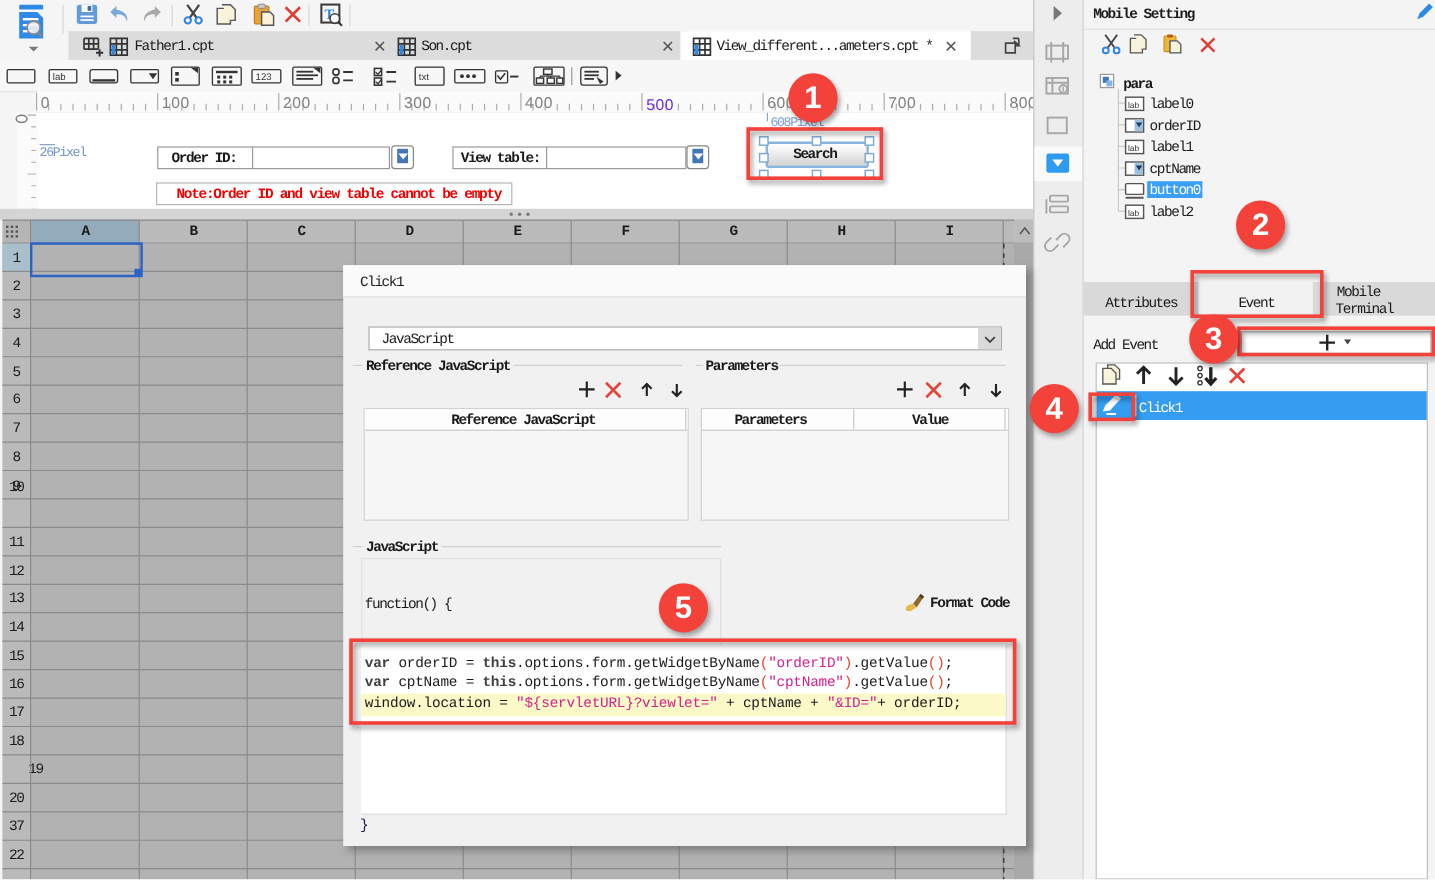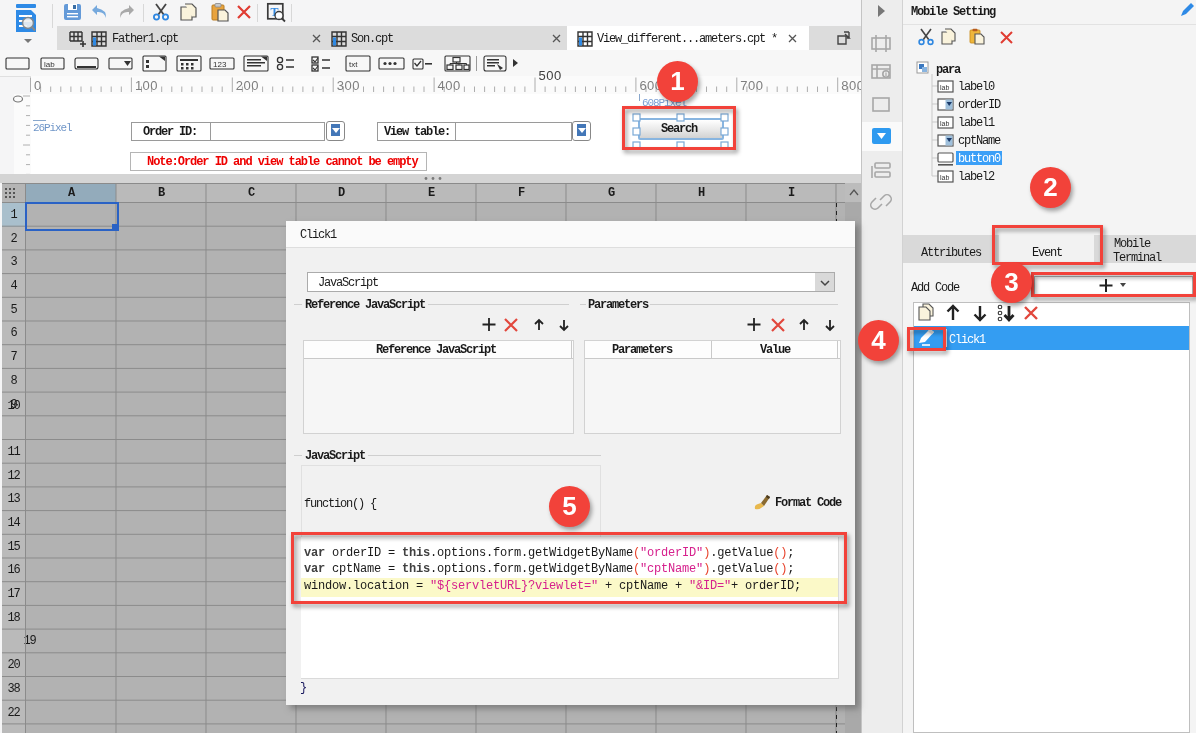--- a/index.html
+++ b/index.html
@@ -197,21 +197,21 @@
 
   <div class="abs" style="left:14px;top:94px;width:17px;height:80px;background:#fbfbfb;border-right:1px solid #d5d5d5;"></div>
   <svg style="left:0;top:0;" width="861" height="94" viewBox="0 0 861 94">
       <path d="M30.5 77.5 V92 M40.6 86.5 V92 M50.7 86.5 V92 M60.8 86.5 V92 M70.9 86.5 V92 M81.0 86.5 V92 M91.0 86.5 V92 M101.1 86.5 V92 M111.2 86.5 V92 M121.3 86.5 V92 M131.4 77.5 V92 M141.5 86.5 V92 M151.6 86.5 V92 M161.7 86.5 V92 M171.8 86.5 V92 M181.8 86.5 V92 M191.9 86.5 V92 M202.0 86.5 V92 M212.1 86.5 V92 M222.2 86.5 V92 M232.3 77.5 V92 M242.4 86.5 V92 M252.5 86.5 V92 M262.6 86.5 V92 M272.7 86.5 V92 M282.8 86.5 V92 M292.8 86.5 V92 M302.9 86.5 V92 M313.0 86.5 V92 M323.1 86.5 V92 M333.2 77.5 V92 M343.3 86.5 V92 M353.4 86.5 V92 M363.5 86.5 V92 M373.6 86.5 V92 M383.6 86.5 V92 M393.7 86.5 V92 M403.8 86.5 V92 M413.9 86.5 V92 M424.0 86.5 V92 M434.1 77.5 V92 M444.2 86.5 V92 M454.3 86.5 V92 M464.4 86.5 V92 M474.5 86.5 V92 M484.6 86.5 V92 M494.6 86.5 V92 M504.7 86.5 V92 M514.8 86.5 V92 M524.9 86.5 V92 M535.0 77.5 V92 M545.1 86.5 V92 M555.2 86.5 V92 M565.3 86.5 V92 M575.4 86.5 V92 M585.5 86.5 V92 M595.5 86.5 V92 M605.6 86.5 V92 M615.7 86.5 V92 M625.8 86.5 V92 M635.9 77.5 V92 M646.0 86.5 V92 M656.1 86.5 V92 M666.2 86.5 V92 M676.3 86.5 V92 M686.4 86.5 V92 M696.4 86.5 V92 M706.5 86.5 V92 M716.6 86.5 V92 M726.7 86.5 V92 M736.8 77.5 V92 M746.9 86.5 V92 M757.0 86.5 V92 M767.1 86.5 V92 M777.2 86.5 V92 M787.2 86.5 V92 M797.3 86.5 V92 M807.4 86.5 V92 M817.5 86.5 V92 M827.6 86.5 V92 M837.7 77.5 V92 M847.8 86.5 V92 M857.9 86.5 V92" stroke="#adadad" stroke-width="1"></path>
     </svg>
   <div class="abs" style="left:34.0px;top:78px;font:13px 'Liberation Sans';color:#7e7e7e;letter-spacing:0.5px;">0</div>
   <div class="abs" style="left:134.9px;top:78px;font:13px 'Liberation Sans';color:#7e7e7e;letter-spacing:0.5px;">100</div>
   <div class="abs" style="left:235.8px;top:78px;font:13px 'Liberation Sans';color:#7e7e7e;letter-spacing:0.5px;">200</div>
   <div class="abs" style="left:336.7px;top:78px;font:13px 'Liberation Sans';color:#7e7e7e;letter-spacing:0.5px;">300</div>
   <div class="abs" style="left:437.6px;top:78px;font:13px 'Liberation Sans';color:#7e7e7e;letter-spacing:0.5px;">400</div>
-  <div class="abs" style="left:538.5px;top:68px;font:13px 'Liberation Sans';color:#404040;letter-spacing:0.5px;">500</div>
+  <div class="abs" style="left:538.5px;top:80px;font:13px 'Liberation Sans';color:#6d28d9;letter-spacing:0.5px;">500</div>
   <div class="abs" style="left:639.4px;top:78px;font:13px 'Liberation Sans';color:#7e7e7e;letter-spacing:0.5px;">600</div>
   <div class="abs" style="left:740.3px;top:78px;font:13px 'Liberation Sans';color:#7e7e7e;letter-spacing:0.5px;">700</div>
   <div class="abs" style="left:841.2px;top:78px;font:13px 'Liberation Sans';color:#7e7e7e;letter-spacing:0.5px;">800</div>
 
   <svg style="left:0;top:0;" width="31" height="180" viewBox="0 0 31 180">
       <path d="M23 96.0 H30 M26 105.8 H30 M26 115.6 H30 M26 125.4 H30 M26 135.2 H30 M23 145.0 H30 M26 154.8 H30 M26 164.6 H30 M26 174.4 H30" stroke="#b0b0b0" stroke-width="1"></path>
       <ellipse cx="18" cy="99" rx="4.5" ry="3" fill="none" stroke="#777" stroke-width="1.2"></ellipse>
     </svg>
 
   <div class="abs" style="left:31px;top:94px;width:830px;height:80px;background:#ffffff;"></div>
@@ -300,21 +300,21 @@
   <div class="t" style="left:2px;top:445.9px;width:23px;text-align:center;">11</div>
   <div class="t" style="left:2px;top:469.6px;width:23px;text-align:center;">12</div>
   <div class="t" style="left:2px;top:493.2px;width:23px;text-align:center;">13</div>
   <div class="t" style="left:2px;top:516.9px;width:23px;text-align:center;">14</div>
   <div class="t" style="left:2px;top:540.6px;width:23px;text-align:center;">15</div>
   <div class="t" style="left:2px;top:564.4px;width:23px;text-align:center;">16</div>
   <div class="t" style="left:2px;top:588.1px;width:23px;text-align:center;">17</div>
   <div class="t" style="left:2px;top:611.8px;width:23px;text-align:center;">18</div>
   <div class="t" style="left:18px;top:635.4px;width:23px;text-align:center;">19</div>
   <div class="t" style="left:2px;top:659.1px;width:23px;text-align:center;">20</div>
-  <div class="t" style="left:2px;top:682.9px;width:23px;text-align:center;">38</div>
+  <div class="t" style="left:2px;top:682.9px;width:23px;text-align:center;">37</div>
   <div class="t" style="left:2px;top:706.6px;width:23px;text-align:center;">22</div>
 
   <svg style="left:0;top:0;z-index:1;" width="861" height="733" viewBox="0 0 861 733">
       <path d="M116 183.5 V733 M206 183.5 V733 M296 183.5 V733 M386 183.5 V733 M476 183.5 V733 M566 183.5 V733 M656 183.5 V733 M746 183.5 V733 M836 183.5 V733 M25.5 183 V733 M2 183.5 H845 M2 202.5 H845 M2 226.2 H845 M2 249.9 H845 M2 273.6 H845 M2 297.3 H845 M2 321.0 H845 M2 344.7 H845 M2 368.4 H845 M2 392.1 H845 M2 415.8 H845 M2 439.5 H845 M2 463.2 H845 M2 486.9 H845 M2 510.6 H845 M2 534.3 H845 M2 558.0 H845 M2 581.7 H845 M2 605.4 H845 M2 629.1 H845 M2 652.8 H845 M2 676.5 H845 M2 700.2 H845 M2 723.9 H845 M2 747.6 H845" stroke="#8b8b8b" stroke-width="1" fill="none"></path>
     </svg>
   <svg style="left:0;top:0;z-index:1;" width="861" height="733">
       <line x1="836.5" y1="203" x2="836.5" y2="733" stroke="#222" stroke-width="1" stroke-dasharray="4 4"></line>
     </svg>
   <div class="abs" style="left:25px;top:202px;width:90px;height:25px;border:2px solid #2a62c5;z-index:2;"></div>
   <div class="abs" style="left:112px;top:224px;width:6px;height:6px;background:#2a62c5;z-index:2;"></div>
@@ -480,21 +480,21 @@
   <div class="abs" style="left:956px;top:151px;width:46px;height:14px;background:#3b9ff7;z-index:6;"></div>
   <div class="t" style="left:958px;top:153px;color:#fff;z-index:7;">button0</div>
   <div class="t" style="left:958px;top:171px;z-index:6;">label2</div>
 
   <div class="abs" style="left:903px;top:235px;width:293px;height:28px;background:#d9d9d9;z-index:6;"></div>
   <div class="abs" style="left:999px;top:235px;width:95px;height:28px;background:#f2f2f2;z-index:6;"></div>
   <div class="t" style="left:921px;top:247px;z-index:7;">Attributes</div>
   <div class="t" style="left:1032px;top:247px;z-index:7;">Event</div>
   <div class="t" style="left:1114px;top:238px;z-index:7;">Mobile</div>
   <div class="t" style="left:1113px;top:252px;z-index:7;">Terminal</div>
-  <div class="t" style="left:911px;top:282px;z-index:6;">Add Code</div>
+  <div class="t" style="left:911px;top:282px;z-index:6;">Add Event</div>
 
   <div class="abs" style="left:1034px;top:276px;width:159px;height:19px;border:1px solid #b0b0b0;background:#fff;box-sizing:border-box;z-index:6;"></div>
   <svg style="left:1098px;top:278px;z-index:7;" width="32" height="15" viewBox="0 0 32 15">
     <path d="M8 1 V14 M1.5 7.5 H14.5" stroke="#222" stroke-width="2"></path>
     <path d="M22 5 L28 5 L25 9 Z" fill="#444"></path>
   </svg>
 
   <div class="abs" style="left:913px;top:302px;width:277px;height:431px;background:#fff;border:1px solid #bfbfbf;box-sizing:border-box;z-index:6;"></div>
   <svg style="left:914px;top:303px;z-index:7;" width="140" height="20" viewBox="0 0 140 20">
     <path d="M9 1 L15 1 L19 5 L19 13 L9 13 Z" fill="#faf3dc" stroke="#555" stroke-width="1.1"></path>

